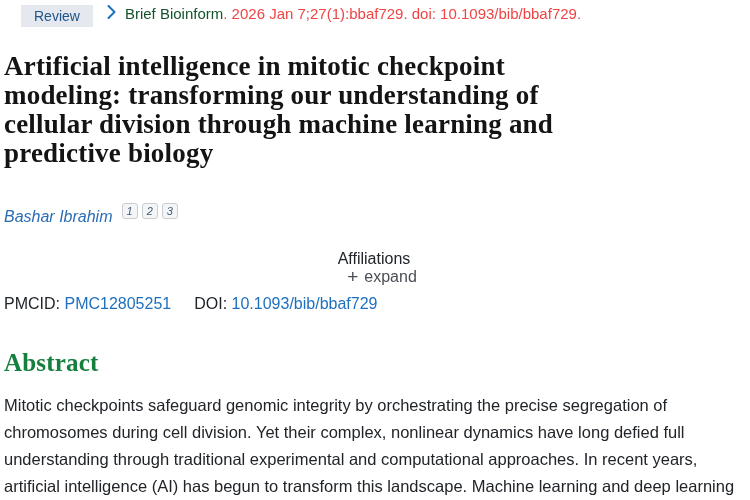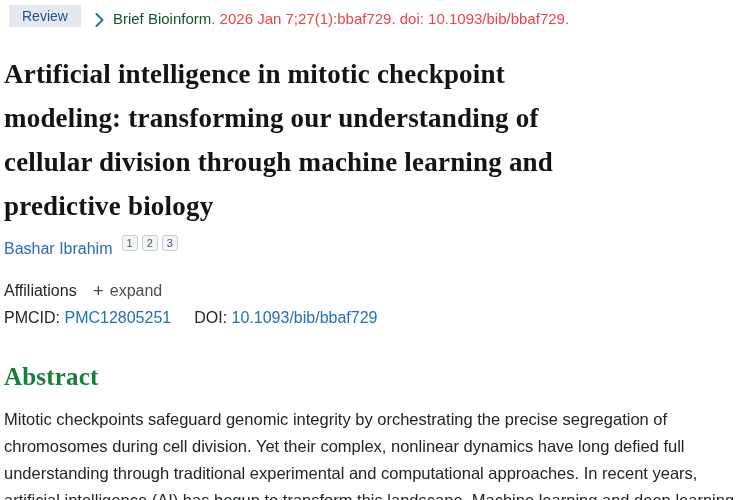--- a/index.html
+++ b/index.html
@@ -1,48 +1,48 @@
 <!DOCTYPE html>
 <html><head>
 <meta charset="utf-8">
 <style>
   * { margin:0; padding:0; box-sizing:border-box; }
   html,body { width:750px; height:500px; overflow:hidden; background:#ffffff; }
   body { font-family:"Liberation Sans", sans-serif; color:#212529; }
   .content { padding:5px 6px 0 4px; }
 
   
-  .cite-row { display:flex; align-items:flex-end; margin-left:5px; font-size:15px; }
+  .cite-row { display:flex; align-items:flex-start; margin-left:17px; font-size:15px; }
   .badge {
     background:#e5e8ee; color:#20558a; font-size:14px;
     padding:3px 13px; display:inline-block;
   }
   .chevron { margin:0 9px 0 14px; display:inline-flex; align-items:center; }
   .journal-link { color:#14532d; text-decoration:none; cursor:pointer; }
   .cite-rest { color:#ef4444; white-space:pre; }
 
   
   .title {
     font-family:"Liberation Serif", serif; font-weight:700;
-    font-size:27px; line-height:44px; color:#141416;
+    font-size:27px; line-height:29px; color:#141416;
     margin-top:25px; white-space:pre-line; letter-spacing:0.2px;
   }
 
   
-  .author-row { margin-top:12px; font-size:16px; }
+  .author-row { margin-top:40px; font-size:16px;font-style:italic; }
   .author-link { color:#2a6db4; text-decoration:none; cursor:pointer; }
   .sup-chip {
     display:inline-block; font-size:11px; color:#3f5c7a;
     background:#f4f5f6; border:1px solid #c9ccd1; border-radius:3px;
     padding:0 4px; line-height:14px; margin-left:4px;
     position:relative; top:-7px; cursor:pointer;
   }
 
   
-  .affil-row { margin-top:24px; font-size:16px; display:flex; align-items:center; }
+  .affil-row { margin-top:24px; font-size:16px; display:flex; align-items:center;flex-direction:column; }
   .affil-label { color:#212529; }
   .expand-btn {
     margin-left:16px; color:#4a4f55; background:none; border:none;
     font-size:16px; font-family:inherit; cursor:pointer;
     display:inline-flex; align-items:center; gap:6px;
   }
   .plus-glyph { font-size:19px; line-height:16px; color:#4a4f55; }
 
   
   .ids-row { margin-top:9px; font-size:16px; display:flex; }

